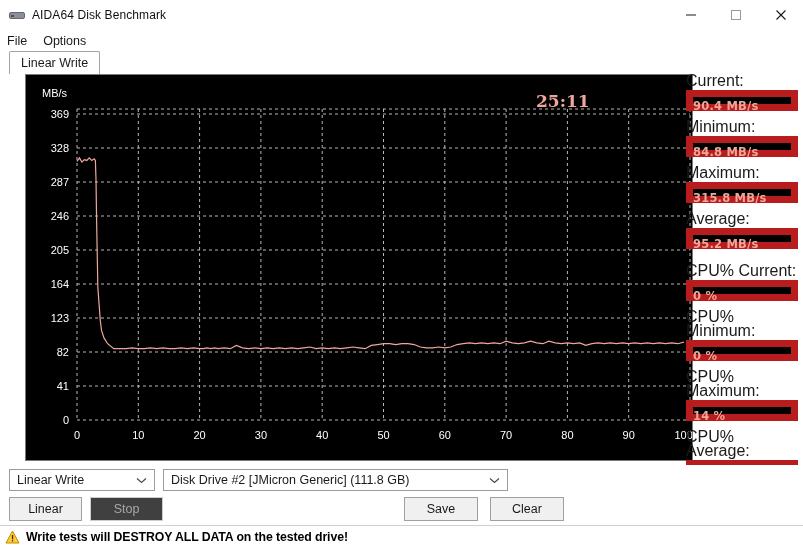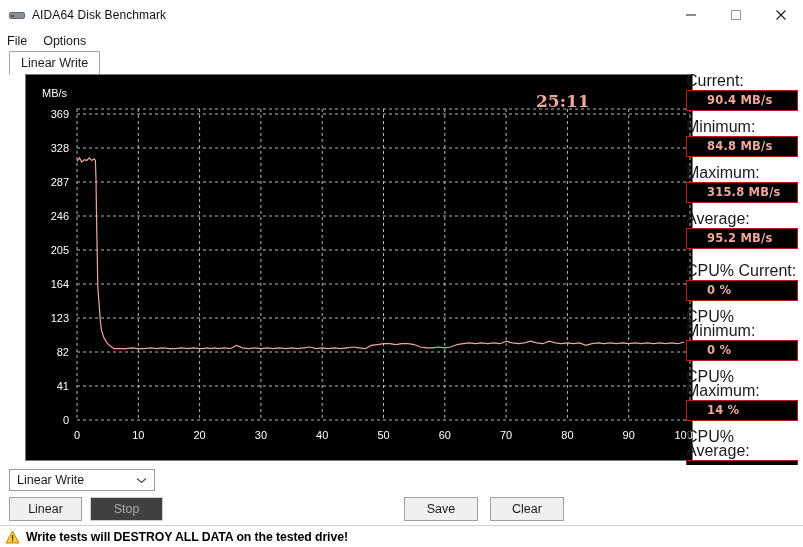--- a/index.html
+++ b/index.html
@@ -141,28 +141,28 @@
   }
   .rlabel {
     font-size: 16px;
     color: #1a1a1a;
     margin: 0 0 2px 0;
     line-height: 14px;
   }
   .rvalue {
     height: 21px;
     background: #000000;
-    border: 1px solid #b91c1c;
+    border: 7px solid #b91c1c;
     box-sizing: border-box;
     color: #f0a79b;
     font-family: "DejaVu Sans", sans-serif;
     font-size: 11.5px;
     font-weight: bold;
     line-height: 19px;
-    padding-left: 20px;
+    padding-left: 0;
     margin-bottom: 9px;
     letter-spacing: 0.2px;
   }
   .rgroup-gap { height: 6px; }
 
   
   .bottom {
     position: absolute;
     left: 0;
     top: 465px;
@@ -374,20 +374,28 @@
 
   <div class="row1">
     <div class="combo mode">
       <span>Linear Write</span>
       <span class="arrow">
         <svg width="11" height="7" viewBox="0 0 11 7">
           <polyline points="1,1.5 5.5,5.5 10,1.5" fill="none" stroke="#4a4a4a" stroke-width="1.2"></polyline>
         </svg>
       </span>
     </div>
+    <div class="combo drive">
+      <span>Disk Drive #2  [JMicron Generic]  (111.8 GB)</span>
+      <span class="arrow">
+        <svg width="11" height="7" viewBox="0 0 11 7">
+          <polyline points="1,1.5 5.5,5.5 10,1.5" fill="none" stroke="#4a4a4a" stroke-width="1.2"></polyline>
+        </svg>
+      </span>
+    </div>
   </div>
 
   <div class="row2">
     <div class="btn start">Linear</div>
     <div class="btn stop">Stop</div>
     <div class="btn save">Save</div>
     <div class="btn clear">Clear</div>
   </div>
 
   <div class="warnbar">

